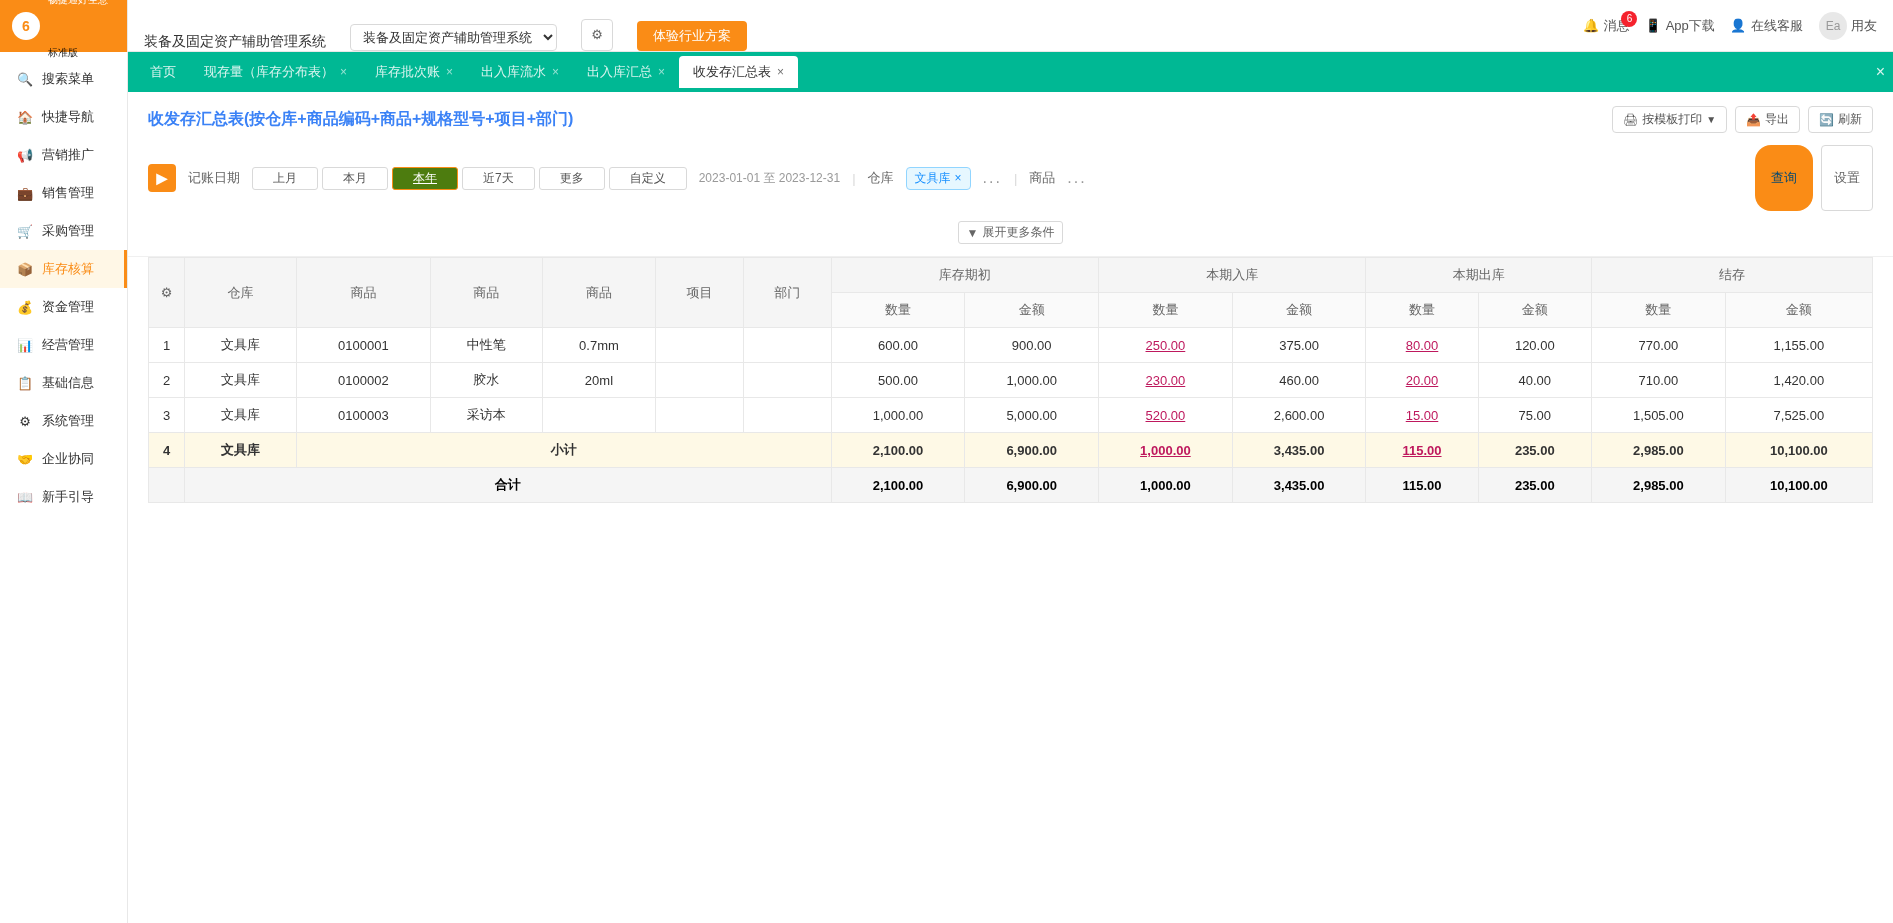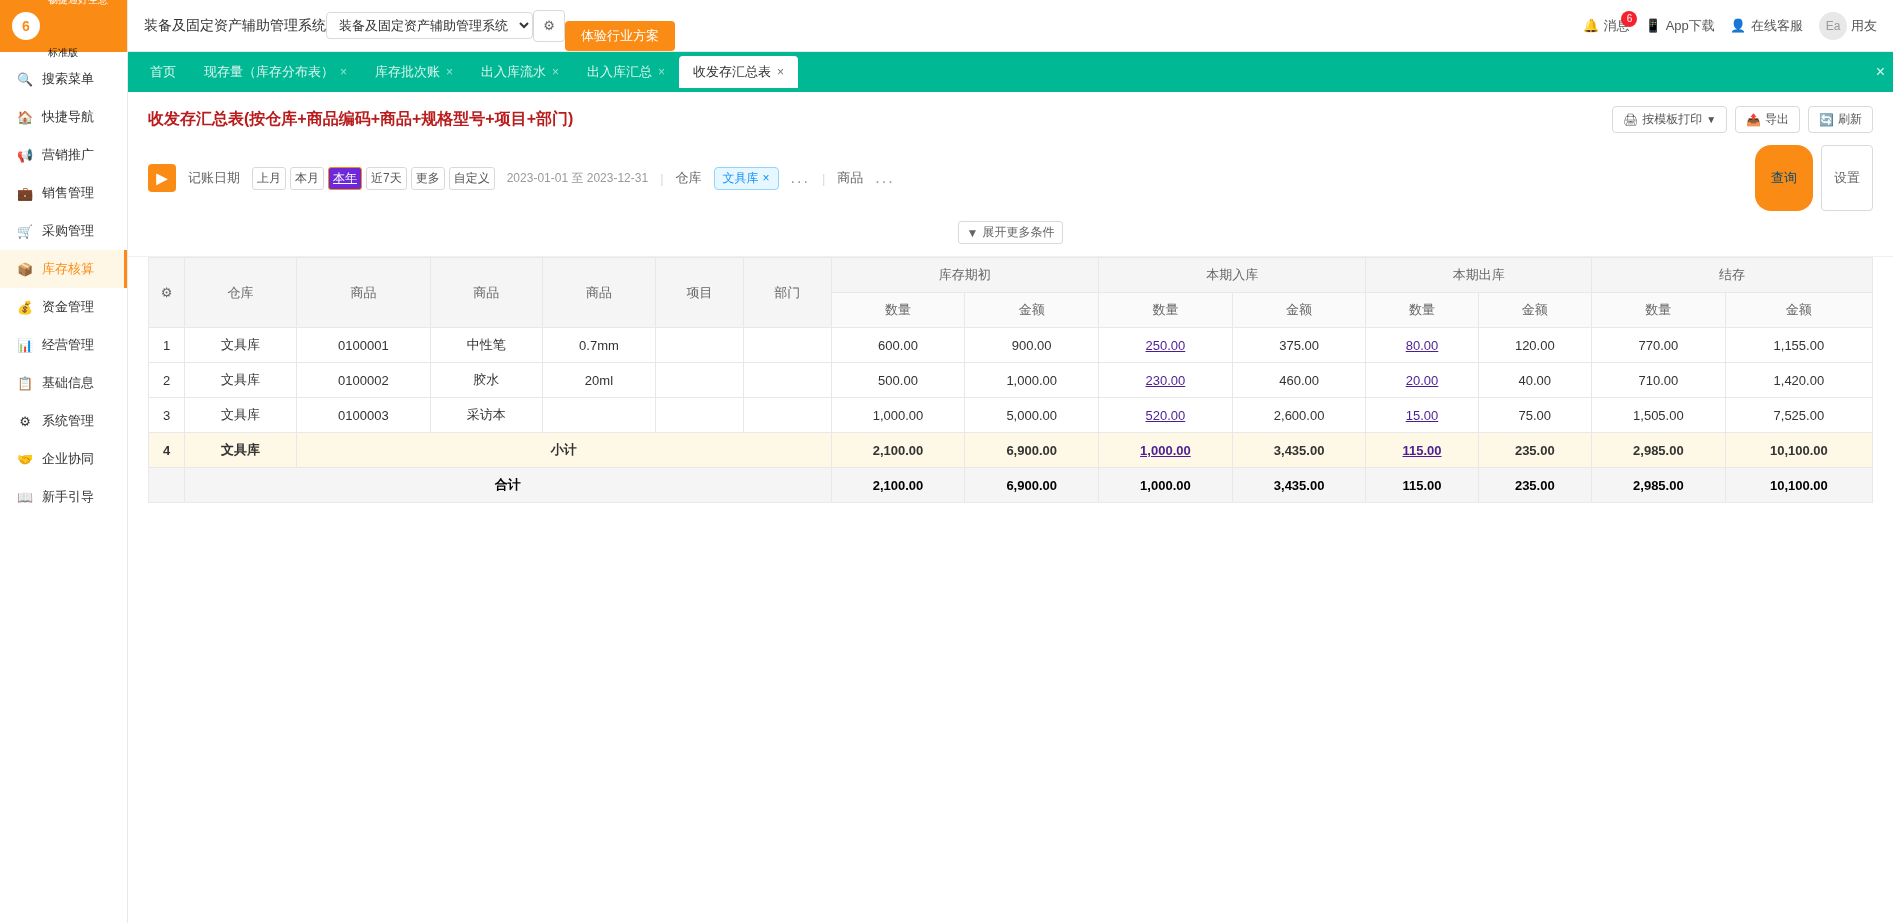--- a/index.html
+++ b/index.html
@@ -14,69 +14,69 @@
     .sidebar-nav { flex: 1; padding: 8px 0; overflow-y: auto; }
     .sidebar-item { display: flex; align-items: center; gap: 8px; padding: 10px 16px; cursor: pointer; color: #333; font-size: 13px; }
     .sidebar-item.active { background: #fff7e6; color: #fa8c16; border-right: 3px solid #fa8c16; }
     .sidebar-item-icon { width: 18px; height: 18px; display: flex; align-items: center; justify-content: center; flex-shrink: 0; }
 
     
     .main { flex: 1; display: flex; flex-direction: column; overflow: hidden; }
 
     
     .topbar { height: 52px; background: #fff; border-bottom: 1px solid #e8e8e8; display: flex; align-items: center; justify-content: space-between; padding: 0 16px; flex-shrink: 0; }
-    .topbar-left { display: flex; align-items: center; gap: 0; }
+    .topbar-left { display: flex; align-items: flex-end; gap: 24px; }
     .topbar-title { font-size: 14px; color: #333; }
     .topbar-select { border: 1px solid #d9d9d9; border-radius: 4px; padding: 4px 8px; font-size: 13px; color: #333; background: #fff; cursor: pointer; }
     .topbar-gear { width: 32px; height: 32px; border: 1px solid #d9d9d9; border-radius: 4px; display: flex; align-items: center; justify-content: center; cursor: pointer; color: #666; }
     .topbar-trial-btn { background: #fa8c16; color: #fff; border: none; border-radius: 4px; padding: 6px 16px; font-size: 13px; cursor: pointer; margin-top: 20px; }
     .topbar-right { display: flex; align-items: center; gap: 16px; }
     .topbar-right-item { display: flex; align-items: center; gap: 4px; color: #555; font-size: 13px; cursor: pointer; position: relative; }
     .badge { background: #f5222d; color: #fff; border-radius: 10px; font-size: 10px; padding: 0 4px; min-width: 16px; height: 16px; display: flex; align-items: center; justify-content: center; position: absolute; top: -6px; right: -8px; }
     .avatar { width: 28px; height: 28px; background: #e8e8e8; border-radius: 50%; display: flex; align-items: center; justify-content: center; color: #999; font-size: 12px; }
 
     
     .tabs { background: #00b894; display: flex; align-items: center; height: 40px; padding: 0 8px; flex-shrink: 0; }
     .tab { display: flex; align-items: center; gap: 6px; padding: 0 14px; height: 32px; color: rgba(255,255,255,0.85); font-size: 13px; cursor: pointer; border-radius: 4px 4px 0 0; }
     .tab.active { background: #fff; color: #333; border-radius: 4px 4px 0 0; }
     .tab-close { font-size: 12px; opacity: 0.7; cursor: pointer; }
     .tabs-close-all { margin-left: auto; color: rgba(255,255,255,0.85); cursor: pointer; font-size: 16px; }
 
     
     .content { flex: 1; background: #fff; overflow-y: auto; }
-    .page-title { font-size: 16px; font-weight: 600; color: #b91c1c; }
+    .page-title { font-size: 16px; font-weight: 600; color: #3b82f6; }
 
     
     .filter-bar { background: #fff; padding: 12px 20px; border-bottom: 1px solid #f0f0f0; }
     .filter-row { display: flex; align-items: center; gap: 12px; flex-wrap: wrap; }
     .filter-toggle { width: 28px; height: 28px; background: #fa8c16; color: #fff; border-radius: 4px; display: flex; align-items: center; justify-content: center; cursor: pointer; font-size: 14px; font-weight: bold; flex-shrink: 0; }
     .filter-label { color: #666; font-size: 13px; white-space: nowrap; }
     .filter-date-btns { display: flex; gap: 4px; }
-    .date-btn { padding: 2px 4px; border: 1px solid #d9d9d9; border-radius: 3px; font-size: 12px; color: #555; cursor: pointer; background: #fff; }
-    .date-btn.active { background: #6d28d9; color: #fff; border-color: #fa8c16; text-decoration: underline; }
+    .date-btn { padding: 2px 20px; border: 1px solid #d9d9d9; border-radius: 3px; font-size: 12px; color: #555; cursor: pointer; background: #fff; }
+    .date-btn.active { background: #4d7c0f; color: #fff; border-color: #fa8c16; text-decoration: underline; }
     .filter-date-range { font-size: 12px; color: #999; white-space: nowrap; }
     .filter-sep { color: #d9d9d9; }
     .filter-field-label { color: #666; font-size: 13px; white-space: nowrap; }
     .filter-tag { display: flex; align-items: center; gap: 4px; background: #e6f7ff; border: 1px solid #91d5ff; border-radius: 4px; padding: 2px 8px; font-size: 12px; color: #1890ff; }
     .filter-tag-close { cursor: pointer; font-size: 12px; }
     .filter-more-dots { color: #999; cursor: pointer; letter-spacing: 2px; font-size: 16px; }
     .query-btn { background: #fa8c16; color: #0c4a6e; border: none; border-radius: 16px; padding: 24px 16px; font-size: 13px; cursor: pointer; }
     .settings-btn { background: #fff; color: #666; border: 1px solid #d9d9d9; border-radius: 4px; padding: 1px 12px; font-size: 13px; cursor: pointer; }
     .expand-btn { display: flex; align-items: center; gap: 4px; color: #666; font-size: 12px; cursor: pointer; padding: 2px 8px; border: 1px solid #d9d9d9; border-radius: 3px; background: #fff; }
     .action-btn { display: flex; align-items: center; gap: 4px; padding: 4px 10px; border: 1px solid #d9d9d9; border-radius: 4px; background: #fff; color: #555; font-size: 12px; cursor: pointer; }
 
     
     .table-wrapper { padding: 0 20px 20px; overflow-x: auto; }
     table { width: 100%; border-collapse: collapse; font-size: 13px; }
     thead tr th { background: #f5f5f5; border: 1px solid #e8e8e8; padding: 8px 10px; color: #666; font-weight: 500; text-align: center; white-space: nowrap; }
     thead tr.header-1 th { background: #f5f5f5; }
     thead tr.header-2 th { background: #fafafa; }
     tbody tr td { border: 1px solid #e8e8e8; padding: 8px 10px; color: #333; text-align: center; white-space: nowrap; }
     tbody tr.subtotal td { background: #fef9e6; font-weight: 600; }
-    .underline { text-decoration: underline; color: #4c1d95; cursor: pointer; }
+    .underline { text-decoration: underline; color: #be185d; cursor: pointer; }
     tfoot tr td { border: 1px solid #e8e8e8; padding: 8px 10px; background: #f5f5f5; font-weight: 600; text-align: center; }
   </style>
 </head>
 <body>
 
 <div class="sidebar">
   <div class="sidebar-logo">
     <div class="sidebar-logo-icon">6</div>
     <div>
       <div class="sidebar-logo-text">畅捷通好生意</div>

